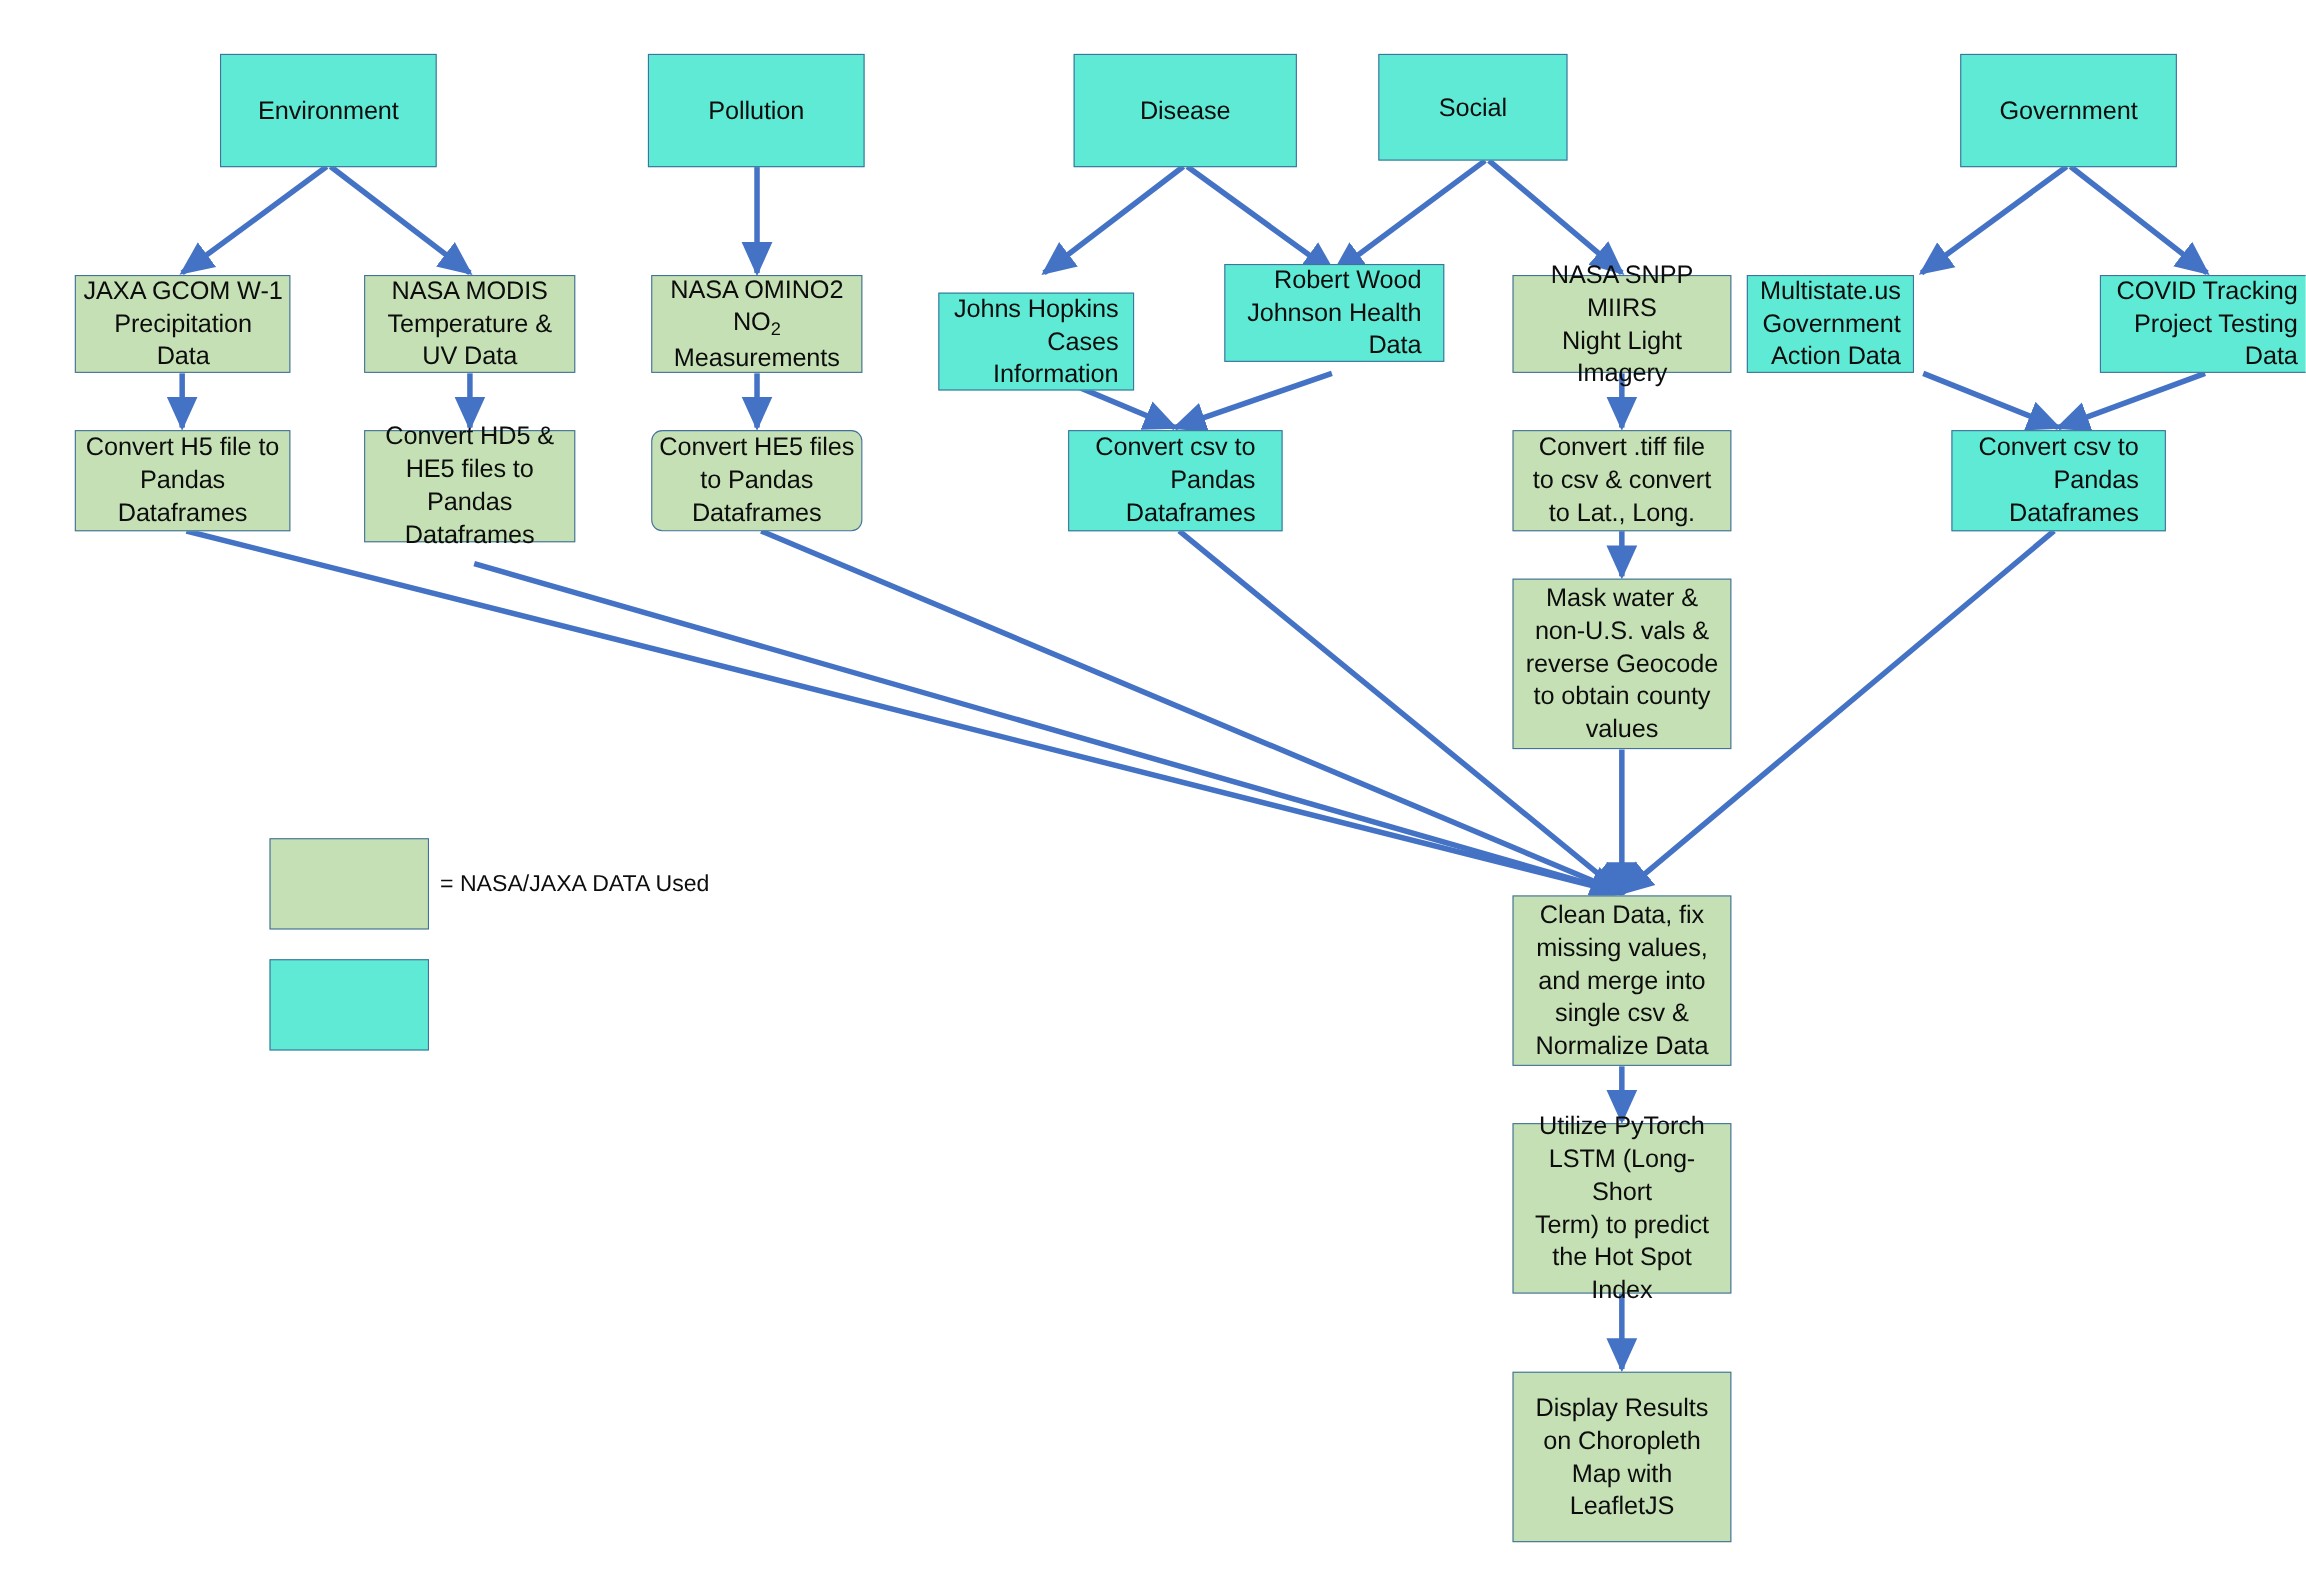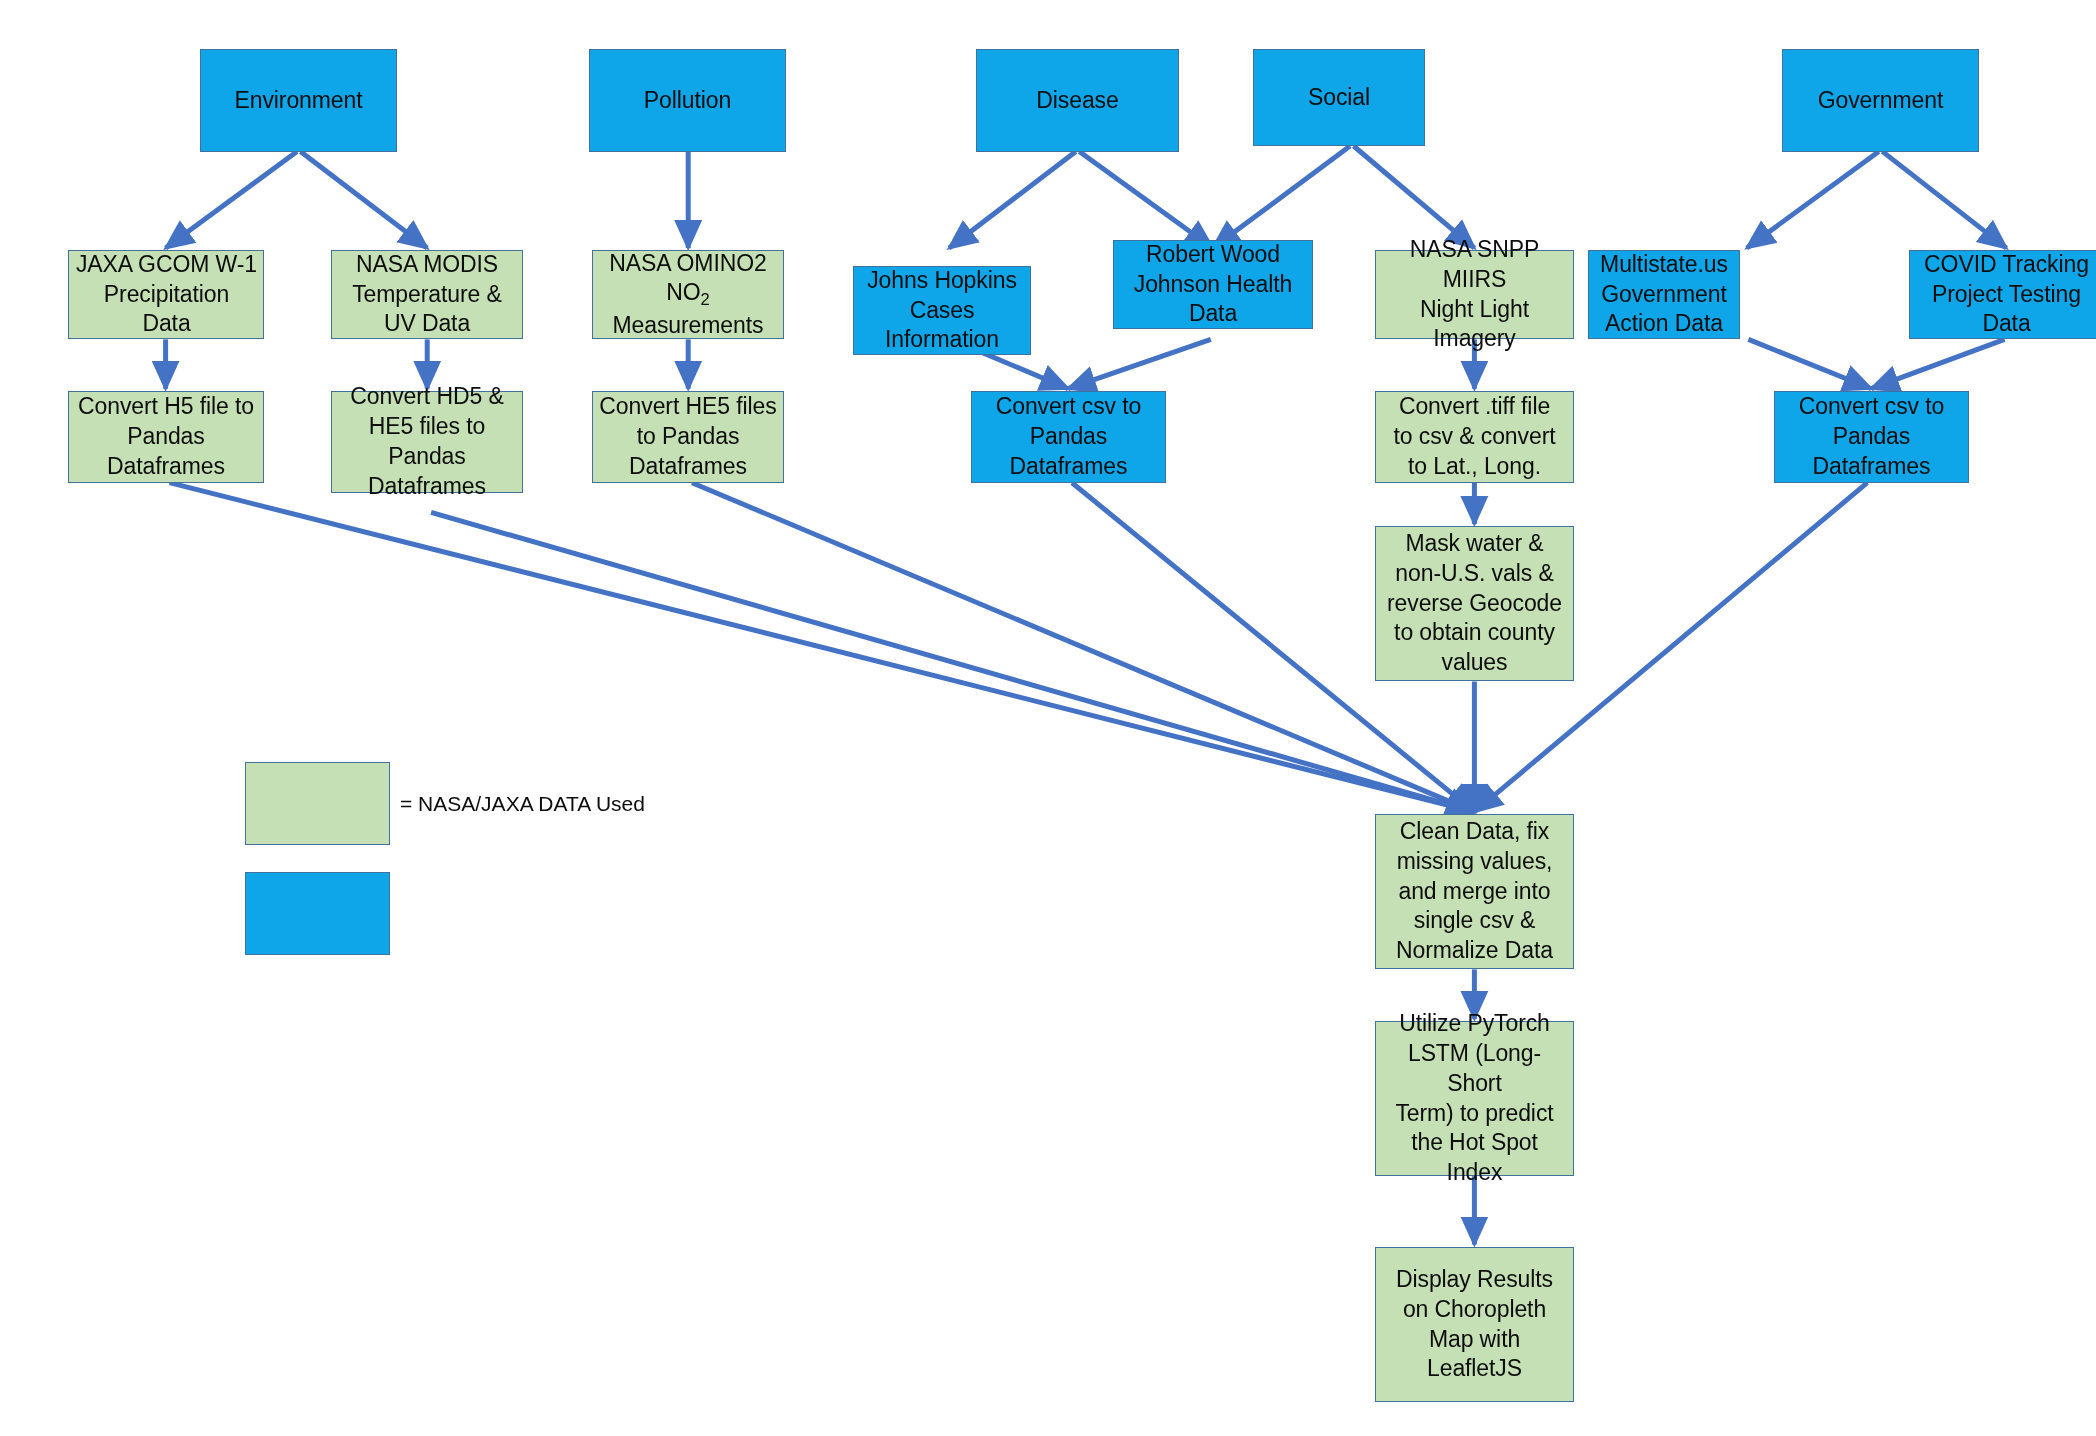--- a/index.html
+++ b/index.html
@@ -21,21 +21,21 @@
     justify-content:center;
     text-align:center;
     font-size:23px;
     line-height:1.30;
     color:#0d0d0d;
     padding:2px 6px;
     white-space:pre-line;
     letter-spacing:-0.1px;
   }
   .green{background:#c5e0b4;}
-  .blue{background:#0ea5e9;}
+  .blue{background:#5eead4;text-align:right;}
   .legend-swatch{
     position:absolute;
     box-sizing:border-box;
     border:1.4px solid #41719c;
   }
   .legend-label{
     position:absolute;
     font-size:21px;
     color:#0d0d0d;
     white-space:nowrap;
@@ -113,21 +113,21 @@
       <div class="node blue" style="left: 1909px; top: 250px; width: 195px; height: 89px;"><span>COVID Tracking
 Project Testing
 Data</span></div>
       <div class="node green" style="left: 68px; top: 391px; width: 196px; height: 92px;"><span>Convert H5 file to
 Pandas
 Dataframes</span></div>
       <div class="node green" style="left: 331px; top: 391px; width: 192px; height: 102px;"><span>Convert HD5 &amp;
 HE5 files to
 Pandas
 Dataframes</span></div>
-      <div class="node green" style="left: 592px; top: 391px; width: 192px; height: 92px;"><span>Convert HE5 files
+      <div class="node green" style="left: 592px; top: 391px; width: 192px; height: 92px; border-radius: 10px;"><span>Convert HE5 files
 to Pandas
 Dataframes</span></div>
       <div class="node blue" style="left: 971px; top: 391px; width: 195px; height: 92px;"><span>Convert csv to
 Pandas
 Dataframes</span></div>
       <div class="node green" style="left: 1375px; top: 391px; width: 199px; height: 92px;"><span>Convert .tiff file
 to csv &amp; convert
 to Lat., Long.</span></div>
       <div class="node blue" style="left: 1774px; top: 391px; width: 195px; height: 92px;"><span>Convert csv to
 Pandas

